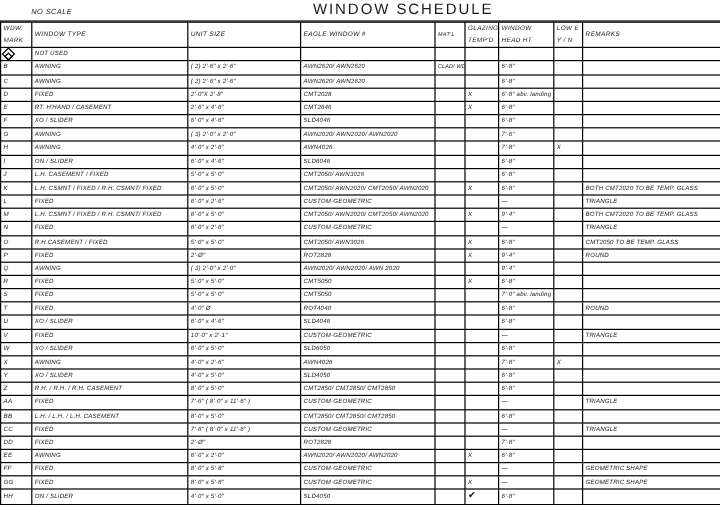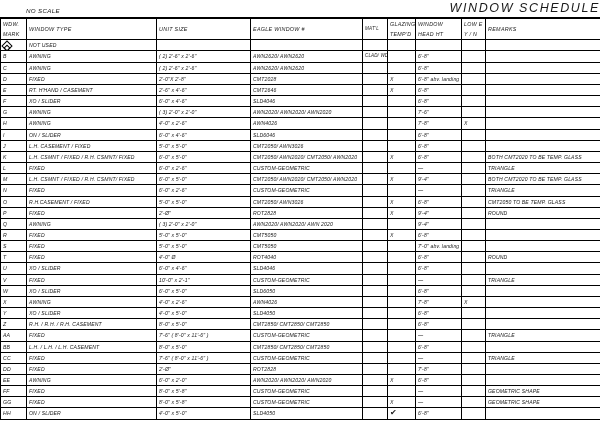--- a/index.html
+++ b/index.html
@@ -20,23 +20,22 @@
     align-items: flex-end;
     border-bottom: 1.3px solid #000;
   }
   .no-scale {
     position:absolute; left: 26px; bottom: 3px;
     font-size: 6.2px; letter-spacing: .35px;
     font-style: italic;
   }
   .sheet-title {
     position:absolute; left:0; right:0; bottom: 2px;
-    text-align:right;
+    text-align:center;
     font-size: 12.5px; letter-spacing: 1.6px;
-    font-style: italic;
     padding-left: 72px;
   }
 
   
   table.sched {
     width: 600px;
     border-collapse: collapse;
     table-layout: fixed;
     font-size: 5.1px;
     font-style: italic;

